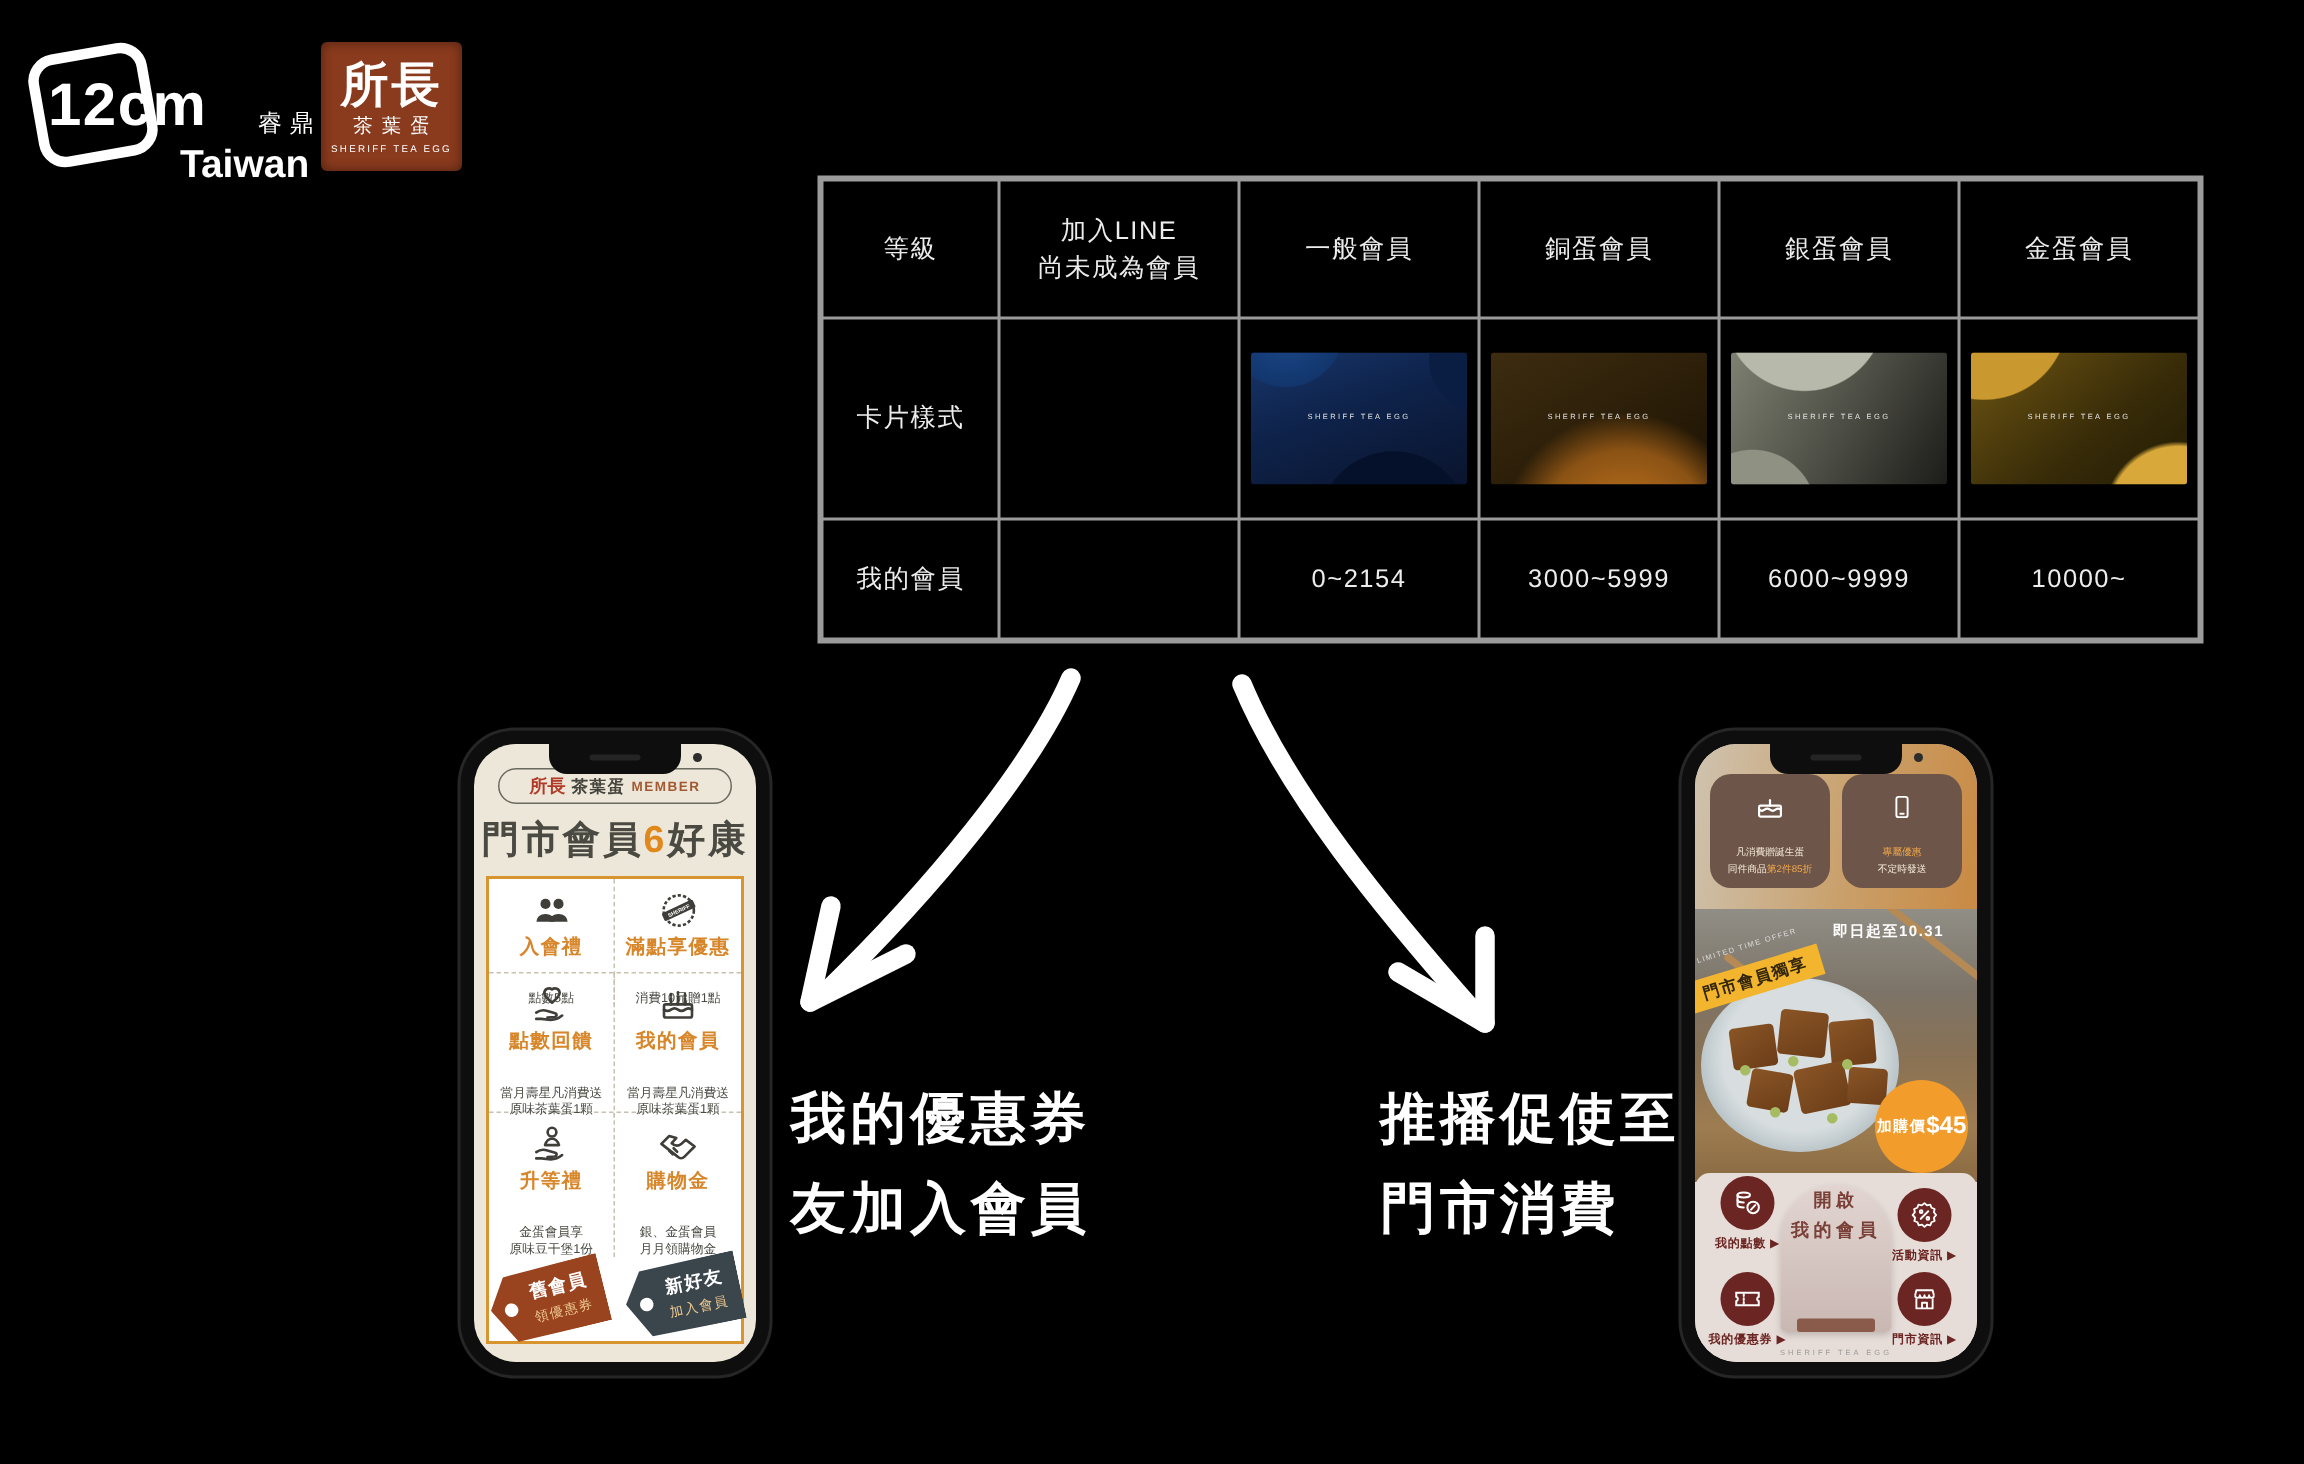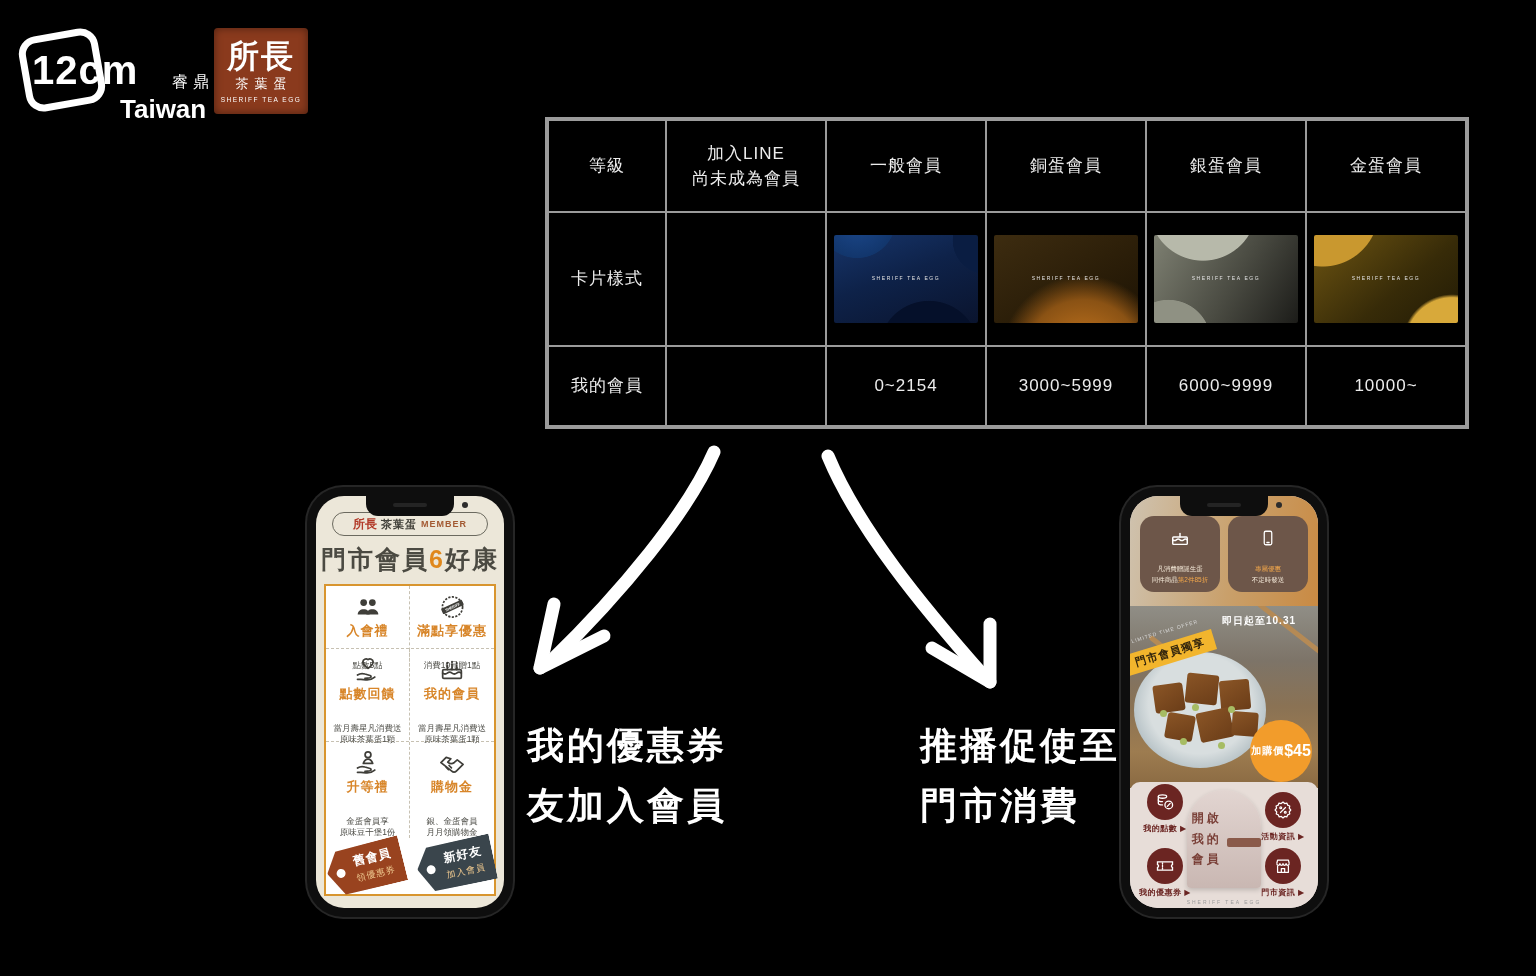--- a/index.html
+++ b/index.html
@@ -124,21 +124,21 @@
       display:flex;flex-direction:row;align-items:center;justify-content:center;color:#fff;z-index:4;}
   .price .pl{font-size:10px;font-weight:bold;letter-spacing:1px;}
   .price .pv{font-size:16px;font-weight:bold;line-height:1.1;}
   .rp-menu{position:relative;flex:1;margin-top:-6px;background:#e7ddd8;border-radius:10px 10px 0 0;}
   .menu-item{position:absolute;width:62px;display:flex;flex-direction:column;align-items:center;gap:3px;}
   #mi-1{left:4px;top:2px;} #mi-2{right:4px;top:10px;} #mi-3{left:4px;top:66px;} #mi-4{right:4px;top:66px;}
   .mi-circle{width:36px;height:36px;border-radius:50%;background:#6b2522;display:flex;align-items:center;justify-content:center;}
   .mi-label{font-size:8px;font-weight:bold;color:#6b2522;letter-spacing:.5px;}
   .arch{position:absolute;left:50%;top:8px;transform:translateX(-50%);width:74px;height:98px;
       background:linear-gradient(180deg,#e2d5d1,#c9b7b2);border-radius:37px 37px 4px 4px;
-      box-shadow:0 2px 5px rgba(0,0,0,.18);display:flex;align-items:center;justify-content:space-between;}
+      box-shadow:0 2px 5px rgba(0,0,0,.18);display:flex;flex-direction:column;align-items:center;justify-content:space-between;}
   .arch-label{font-family:"Liberation Serif",serif;font-size:12px;font-weight:bold;color:#7a4038;
       letter-spacing:3px;text-align:center;line-height:1.7;}
   .arch-btn{width:52px;height:9px;background:#8a5a4a;border-radius:2px;margin-top:6px;}
   .rp-footer{position:absolute;bottom:3px;width:100%;text-align:center;font-size:5px;
       letter-spacing:2px;color:#9a9a9a;}
 </style>
 </head>
 <body>
 
 <div id="logo12">

